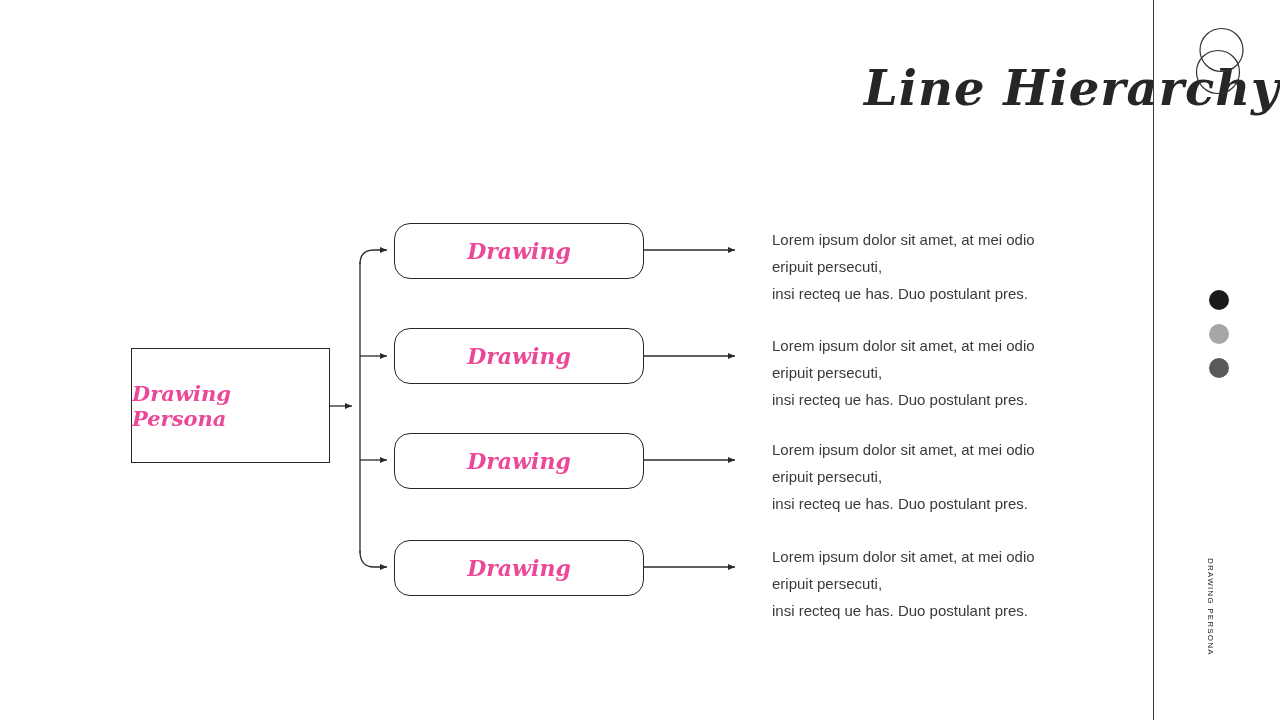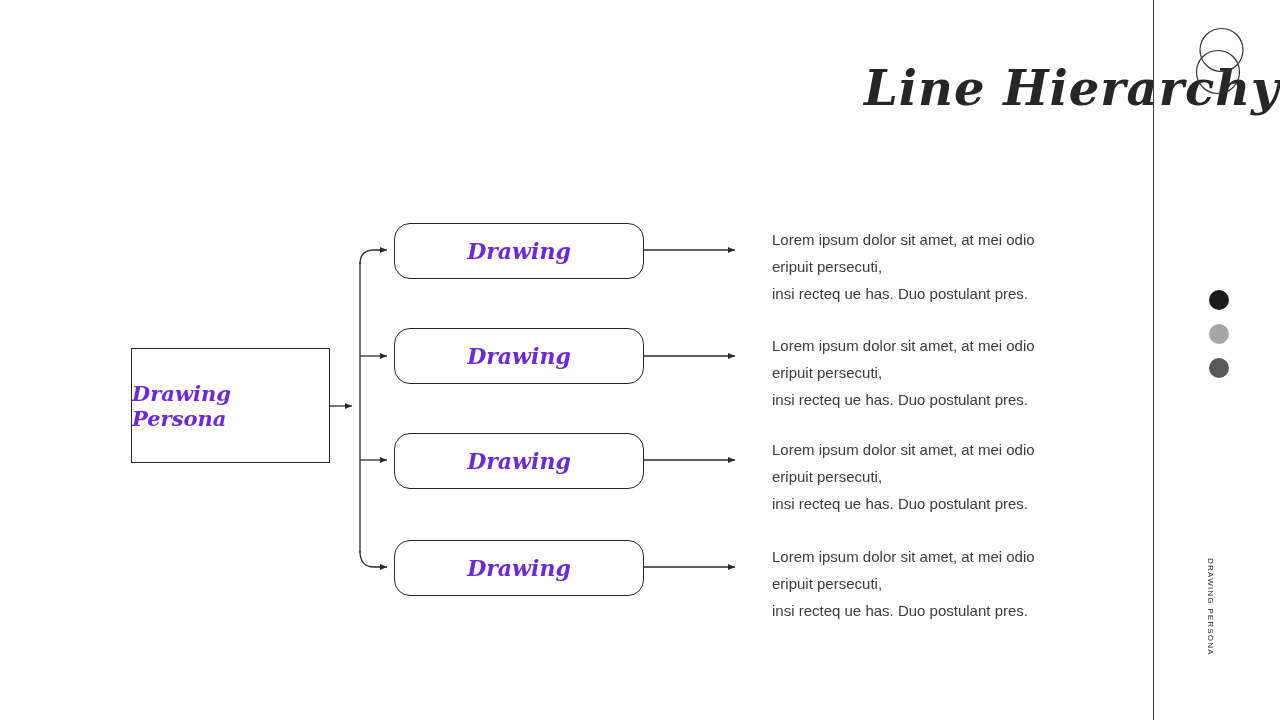--- a/index.html
+++ b/index.html
@@ -8,21 +8,21 @@
     width: 1280px;
     height: 720px;
     background: #ffffff;
     overflow: hidden;
     font-family: "Liberation Sans", sans-serif;
   }
   .script {
     font-family: "DejaVu Serif", serif;
     font-style: italic;
     font-weight: bold;
-    color: #6d28d9;
+    color: #ec4899;
   }
   .title {
     position: absolute;
     top: 62px;
     left: 0;
     width: 1280px;
     text-align: right;
     font-size: 48px;
     line-height: 1.1;
     letter-spacing: 1px;

